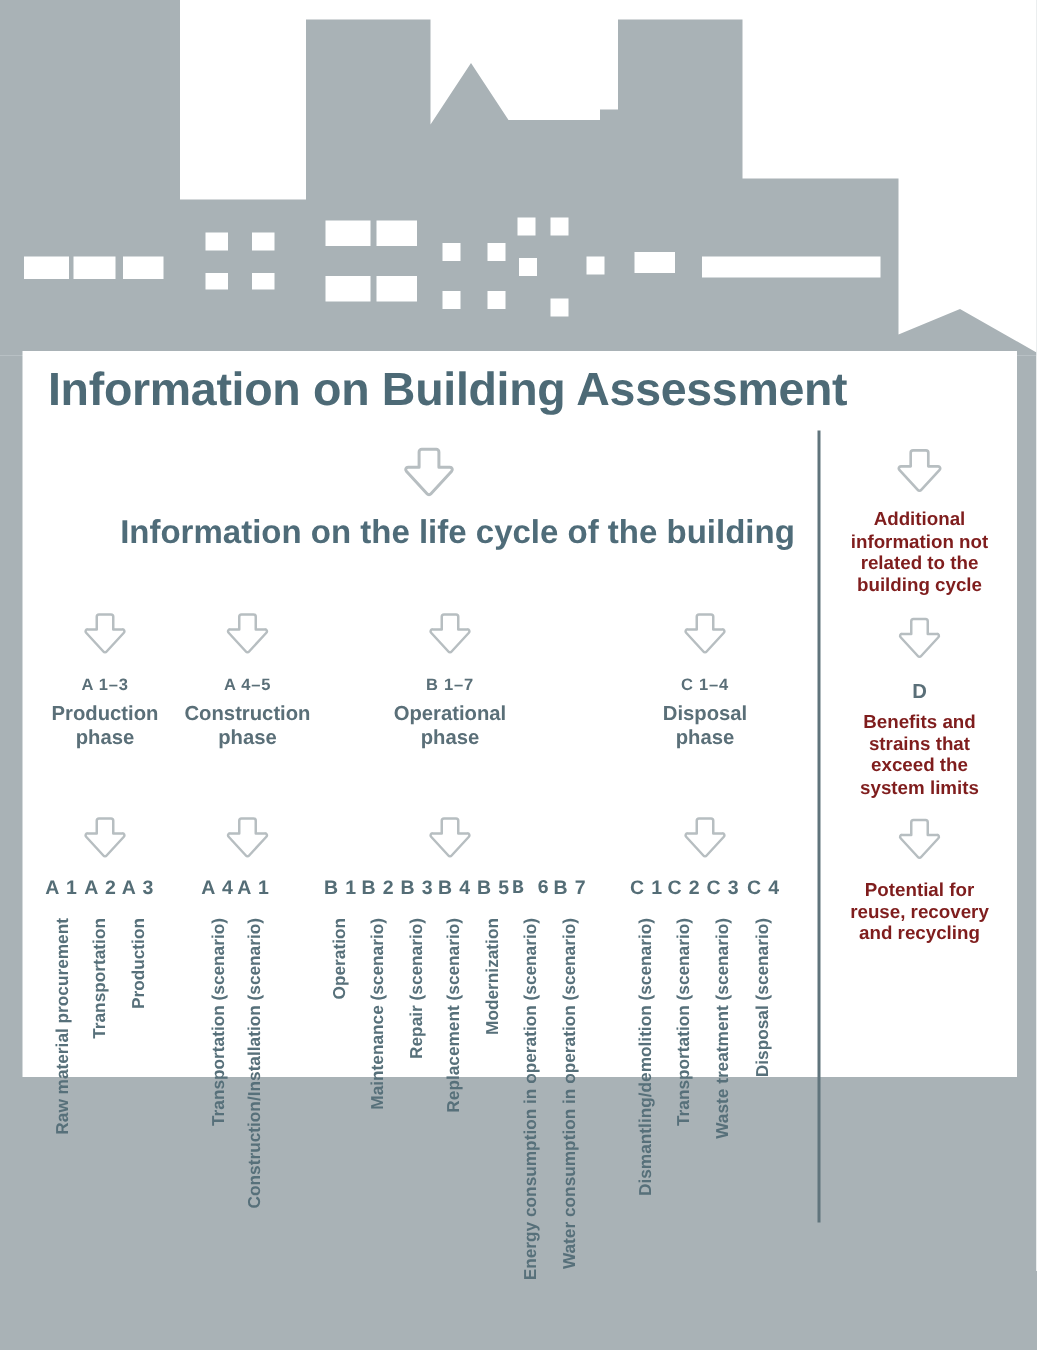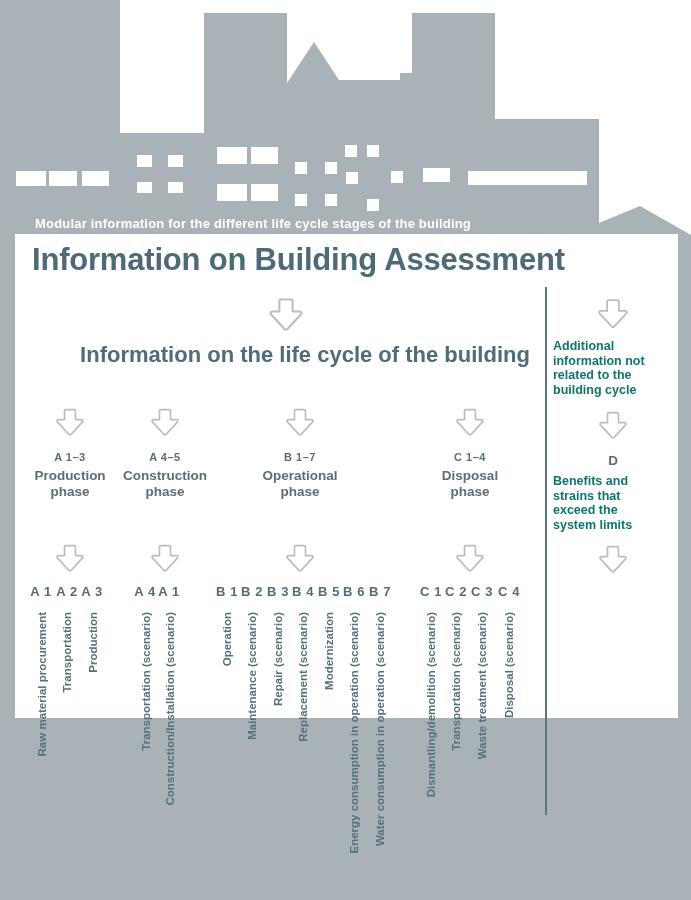--- a/index.html
+++ b/index.html
@@ -23,21 +23,21 @@
   .phase{position:absolute; width:116px; text-align:center; color:#5a6f78;}
   .phase .pcode{font-size:11px; font-weight:bold; letter-spacing:0.5px;}
   .phase .pname{font-size:13.5px; font-weight:bold; line-height:15.5px; margin-top:5px;}
 
   .mcode{position:absolute; width:44px; top:350px; text-align:center; font-size:13px; font-weight:bold; letter-spacing:0.6px; color:#546d76; white-space:nowrap;}
 
   .vwrap{position:absolute; top:378px; width:14px; height:260px;}
   .vtext{position:absolute; left:0; top:0; white-space:nowrap; font-size:11.5px; font-weight:600; line-height:14px; color:#57707a;
          transform:rotate(-90deg) translateX(-100%); transform-origin:0 0;}
 
-  .note{position:absolute; left:538px; width:120px; font-size:12.5px; font-weight:bold; line-height:14.5px; color:#0f766e;}
+  .note{position:absolute; left:538px; width:120px; text-align:center; font-size:12.5px; font-weight:bold; line-height:14.5px; color:#7f1d1d;}
   .dcode{position:absolute; left:538px; top:219px; width:120px; text-align:center; font-size:13.5px; font-weight:bold; color:#5a6f78;}
 </style>
 </head>
 <body>
 
 <div class="page">
 
   <svg width="0" height="0" style="position:absolute" aria-hidden="true">
     <defs>
       <symbol id="arrow-glyph" viewBox="0 0 36 36">
@@ -68,21 +68,20 @@
         <rect x="325" y="194" width="12" height="12"></rect>
         <rect x="345" y="145" width="12" height="12"></rect>
         <rect x="367" y="145" width="12" height="12"></rect>
         <rect x="346" y="172" width="12" height="12"></rect>
         <rect x="391" y="171" width="12" height="12"></rect>
         <rect x="367" y="199" width="12" height="12"></rect>
         <rect x="423" y="168" width="27" height="14"></rect>
         <rect x="468" y="171" width="119" height="14"></rect>
       </g>
     </svg>
-    <div class="caption">Modular information for the different life cycle stages of the building</div>
   </div>
 
   <div class="content">
 
     <h1 class="title">Information on Building Assessment</h1>
 
     <svg class="arr" style="left:253px; top:63px;" width="36" height="36">
         <use href="#arrow-glyph"></use>
       </svg>
 
@@ -149,21 +148,21 @@
     <span class="mcode" style="left:4px;">A 1</span>
     <span class="mcode" style="left:30px;">A 2</span>
     <span class="mcode" style="left:55px;">A 3</span>
     <span class="mcode" style="left:108px;">A 4</span>
     <span class="mcode" style="left:132px;">A 1</span>
     <span class="mcode" style="left:190px;">B 1</span>
     <span class="mcode" style="left:215px;">B 2</span>
     <span class="mcode" style="left:241px;">B 3</span>
     <span class="mcode" style="left:266px;">B 4</span>
     <span class="mcode" style="left:292px;">B 5</span>
-    <span class="mcode" style="left:317px;">B 6</span>
+    <span class="mcode" style="left:317px;font-family:Liberation Mono, monospace;">B 6</span>
     <span class="mcode" style="left:343px;">B 7</span>
     <span class="mcode" style="left:394px;">C 1</span>
     <span class="mcode" style="left:419px;">C 2</span>
     <span class="mcode" style="left:445px;">C 3</span>
     <span class="mcode" style="left:472px;">C 4</span>
 
     <div class="vwrap" style="left:20px;">
         <span class="vtext">Raw material procurement</span>
       </div>
     <div class="vwrap" style="left:45px;">
@@ -227,15 +226,20 @@
     <div class="dcode">D</div>
     <div class="note" style="top:240px;">
       <div>Benefits and</div>
       <div>strains that</div>
       <div>exceed the</div>
       <div>system limits</div>
     </div>
     <svg class="arr" style="left:583px; top:310px;" width="30" height="31">
         <use href="#arrow-glyph"></use>
       </svg>
+    <div class="note" style="top:352px;">
+      <div>Potential for</div>
+      <div>reuse, recovery</div>
+      <div>and recycling</div>
+    </div>
 
   </div>
 </div>
 
 </body></html>

